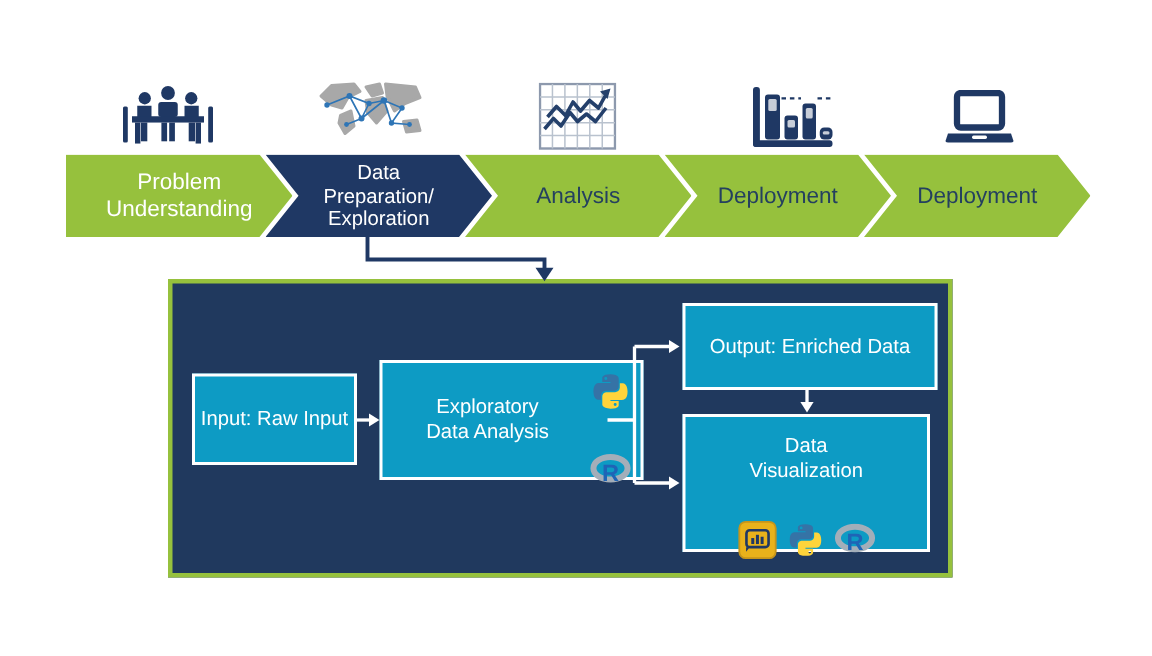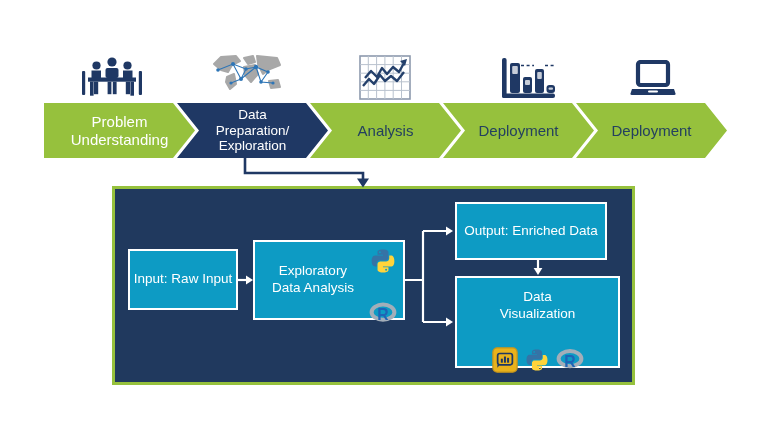--- a/index.html
+++ b/index.html
@@ -34,26 +34,26 @@
     position:absolute; left:112px; top:186px; width:523px; height:199px;
     background:#20395E; border:3px solid #96C13D;
   }
   .flow-box {
     position:absolute; background:#0D9BC4; border:2px solid #ffffff;
     color:#fff; display:flex; align-items:center; justify-content:center;
     text-align:center; font-size:13.5px; line-height:1.25;
   }
   .flow-box span { white-space:pre-line; }
   .box-input  { left:13px;  top:60px; width:110px; height:61px; }
-  .box-eda    { left:138px; top:51px; width:152px; height:80px;padding-left:44px; }
+  .box-eda    { left:138px; top:51px; width:176px; height:80px;padding-left:44px; }
   .box-eda .eda-label { position:absolute; left:6px; right:38px; top:0; bottom:0;
     display:flex; align-items:center; justify-content:center; }
   .eda-tools { position:absolute; right:5px; top:0; bottom:0; width:30px;
     display:flex; flex-direction:column; align-items:center; justify-content:center; gap:7px; }
-  .box-output { left:340px; top:13px; width:152px; height:58px; }
+  .box-output { left:340px; top:13px; width:170px; height:58px; }
   .box-viz    { left:340px; top:87px; width:165px; height:92px;
     flex-direction:column; justify-content:flex-start; padding-top:11px; }
   .viz-tools { display:flex; align-items:center; justify-content:center; gap:7px; margin-top:7px; }
 
   .connectors { position:absolute; left:0; top:0; pointer-events:none; }
 </style>
 </head>
 <body>
 
 <div class="canvas">

